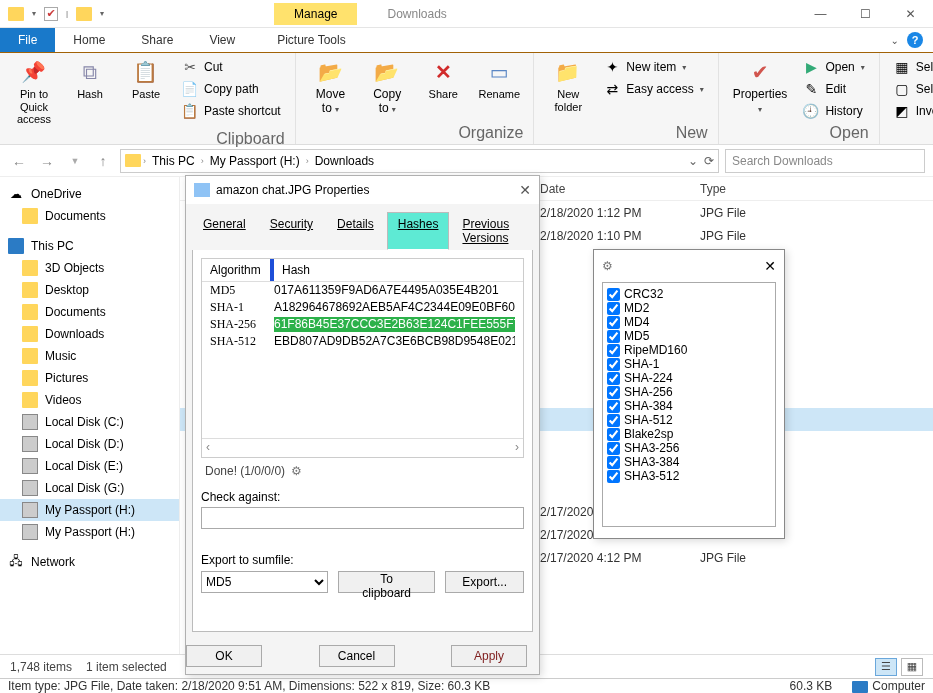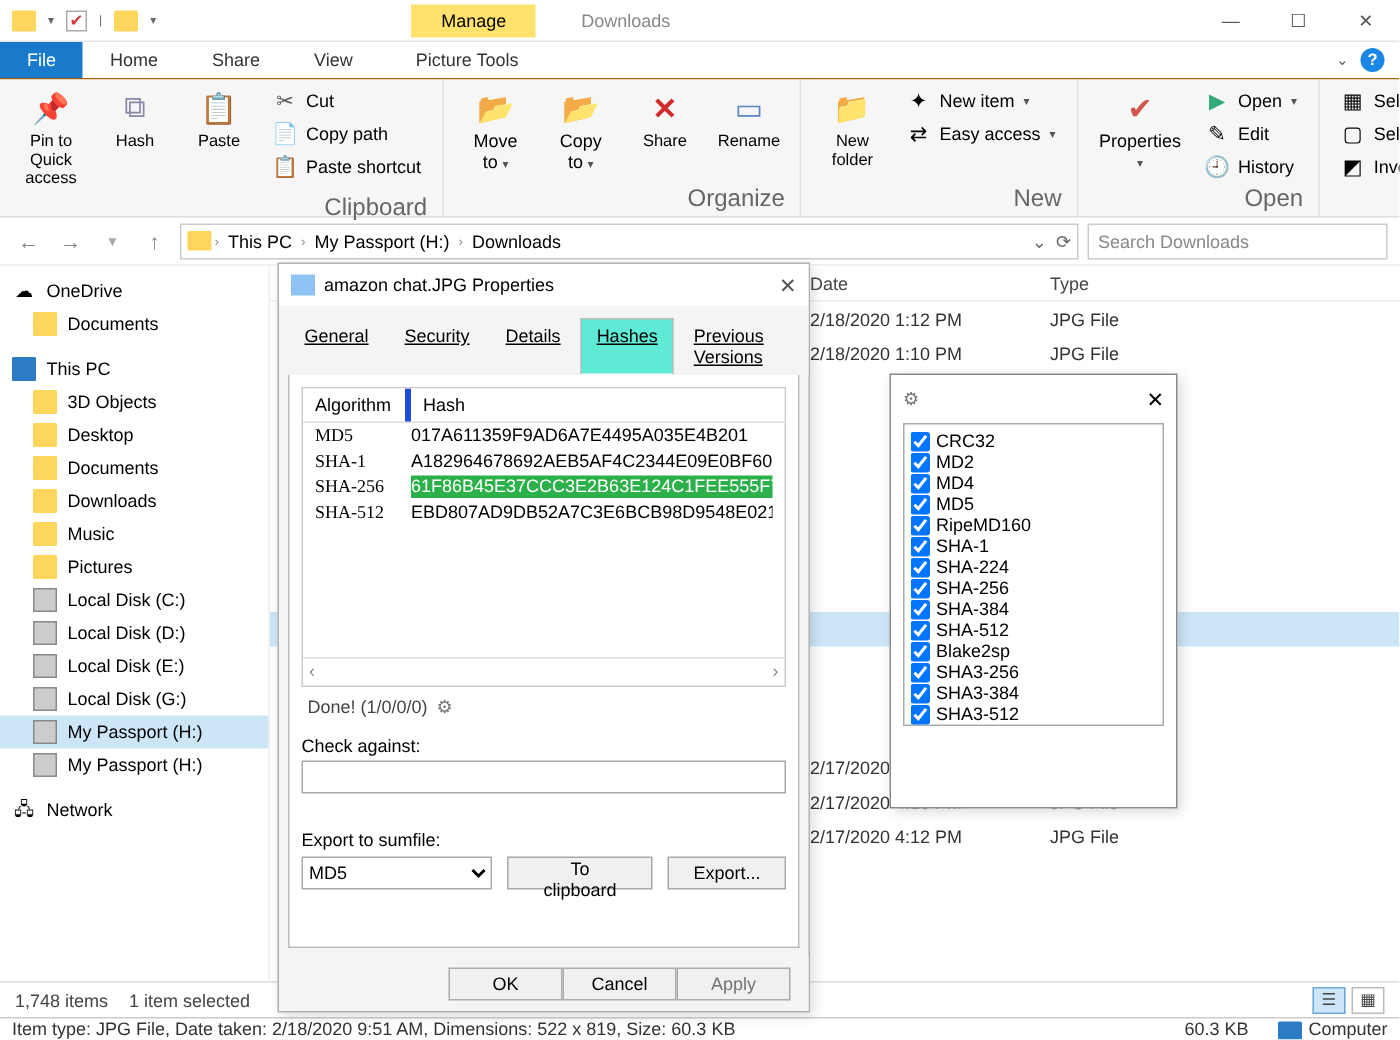--- a/index.html
+++ b/index.html
@@ -96,30 +96,30 @@
 .hashtable .htrow .h { flex: 1; overflow: hidden; white-space: nowrap; }
 .hashtable .htrow.sel .h { background: #2cb14a; color: #fff; }
 .hashtable .scrollbar { height: 16px; border-top: 1px solid #ddd; display: flex; align-items: center; justify-content: space-between; padding: 0 4px; color: #888; margin-top: 88px; }
 .doneline { text-align: right; padding: 6px 4px; color: #444; display: flex; justify-content: flex-start; align-items: center; gap: 6px; }
 .doneline .gear { color: #777; }
 .flabel { font-size: 12px; margin-top: 6px; }
 .finput { width: 100%; border: 1px solid #aaa; height: 22px; margin-top: 3px; padding: 2px 4px; }
 .exportrow { display: flex; gap: 10px; margin-top: 4px; align-items: center; }
 .exportrow select { width: 130px; height: 22px; border: 1px solid #aaa; background: #fff; }
 .pbtn { height: 22px; padding: 0 16px; border: 1px solid #aaa; background: #f0f0f0; font-size: 12px; }
-.props .pfooter { height: 36px; display: flex; justify-content: flex-end; align-items: center; gap: 0; padding-right: 12px; background: #f4f4f4; }
+.props .pfooter { height: 36px; display: flex; justify-content: space-between; align-items: center; gap: 0; padding-right: 12px; background: #f4f4f4; }
 .props .pfooter .pbtn { width: 76px; }
-.props .pfooter .pbtn.disabled { color: #737373; }
+.props .pfooter .pbtn.disabled { color: #7f1d1d; }
 
 
 .hashpopup { position: absolute; left: 593px; top: 249px; width: 192px; height: 290px; background: #fff; border: 1px solid #888; box-shadow: 2px 2px 8px rgba(0,0,0,.15); z-index: 6; padding: 8px; }
 .hashpopup .hp-head { display: flex; justify-content: space-between; align-items: center; margin-bottom: 8px; }
 .hashpopup .hp-head .gear { color: #777; }
 .hashpopup .hp-head .x { font-size: 14px; }
-.hashpopup .hp-list { border: 1px solid #aaa; height: 202px; padding: 4px; overflow: auto; }
+.hashpopup .hp-list { border: 1px solid #aaa; height: 245px; padding: 4px; overflow: auto; }
 .hashpopup .hp-item { display: flex; align-items: center; gap: 4px; font-size: 12px; padding: 0; }
 .hashpopup .hp-item input { width: 13px; height: 13px; }
 
 
 .statusbar { position: absolute; bottom: 15px; left: 0; right: 0; height: 24px; border-top: 1px solid #ddd; display: flex; align-items: center; padding: 0 10px; gap: 14px; background: #fff; font-size: 12px; color: #444; }
 .statusbar .right { margin-left: auto; display: flex; gap: 4px; }
 .statusbar .viewbtn { width: 22px; height: 18px; border: 1px solid #bbb; display: flex; align-items: center; justify-content: center; font-size: 11px; }
 .statusbar .viewbtn.active { background: #cde6f7; border-color: #6aa7db; }
 
 .bottominfo { position: absolute; bottom: 0; left: 0; right: 0; height: 15px; background: #fff; display: flex; align-items: center; padding: 0 8px; font-size: 11px; color: #333; border-top: 1px solid #ccc; }
@@ -344,20 +344,24 @@
         </div>
         <div class="navitem">
           <span class="nico folder-ico-s"></span>
           <span>Music</span>
         </div>
         <div class="navitem">
           <span class="nico folder-ico-s"></span>
           <span>Pictures</span>
         </div>
         <div class="navitem">
+          <span class="nico folder-ico-s"></span>
+          <span>Videos</span>
+        </div>
+        <div class="navitem">
           <span class="nico drive-ico"></span>
           <span>Local Disk (C:)</span>
         </div>
         <div class="navitem">
           <span class="nico drive-ico"></span>
           <span>Local Disk (D:)</span>
         </div>
         <div class="navitem">
           <span class="nico drive-ico"></span>
           <span>Local Disk (E:)</span>

